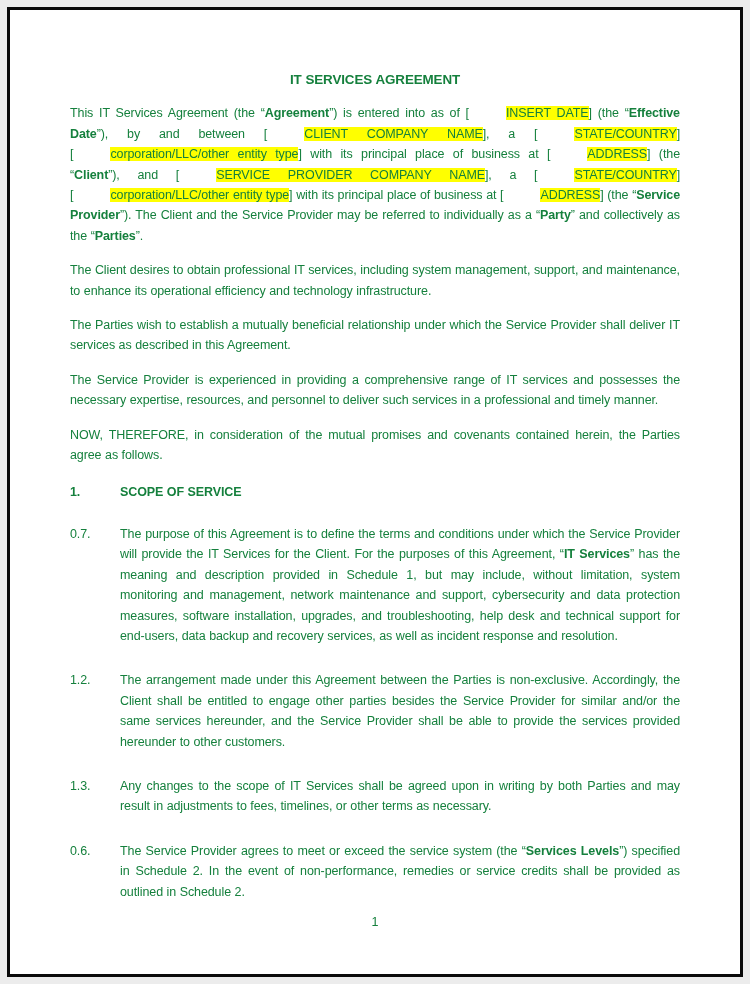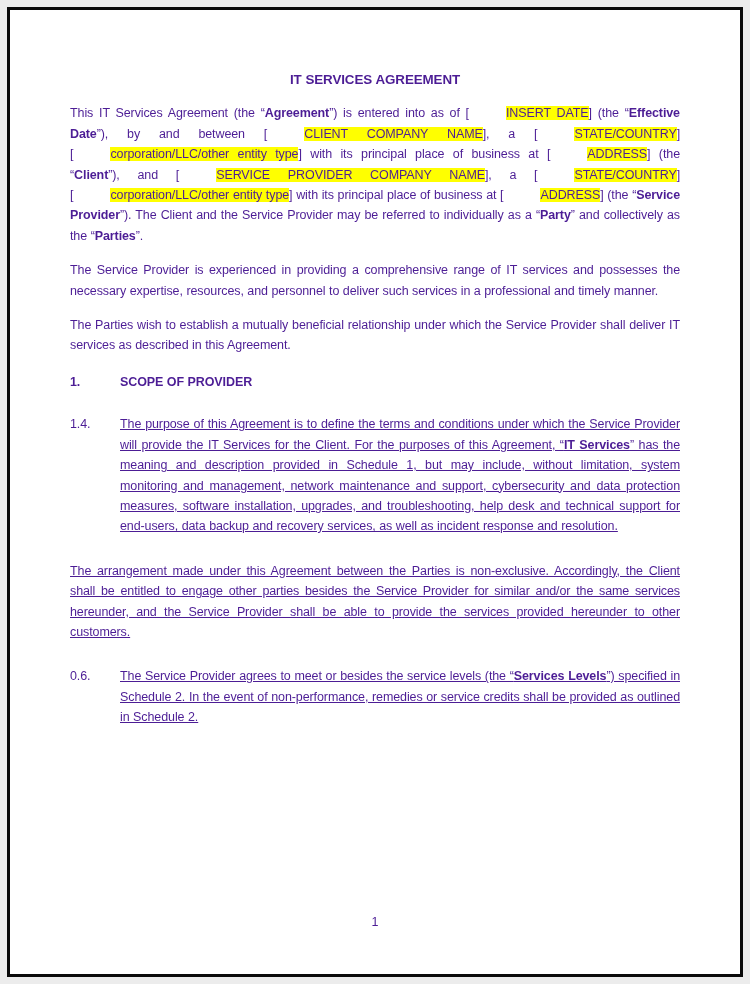--- a/index.html
+++ b/index.html
@@ -43,58 +43,64 @@
   .clause {
     display: flex;
     margin: 0 0 24px 0;
   }
   .num {
     flex: 0 0 50px;
   }
   .clause-body {
     flex: 1;
     text-align: justify;
-    text-decoration: underline;
   }
   .b { font-weight: bold; }
   .hl { background: var(--hl, #ffff00); margin-left: 37px; }
   .page-number {
     position: absolute;
     bottom: 42px;
     left: 0;
     right: 0;
     text-align: center;
   }
 </style>
 </head>
 <body>
 
-<div class="page" style="color: #4c1d95; border-color: rgb(10, 10, 10); background: rgb(255, 255, 255);">
+<div class="page" style="color: #15803d; border-color: rgb(10, 10, 10); background: rgb(255, 255, 255);">
 
   <div class="title">IT SERVICES AGREEMENT</div>
 
   <p class="para"><span>This IT Services Agreement (the “</span><span class="b">Agreement</span><span>”) is entered into as of [</span><span class="hl">INSERT DATE</span><span>] (the “</span><span class="b">Effective Date</span><span>”), by and between [</span><span class="hl">CLIENT COMPANY NAME</span><span>], a [</span><span class="hl">STATE/COUNTRY</span><span>] [</span><span class="hl">corporation/LLC/other entity type</span><span>] with its principal place of business at [</span><span class="hl">ADDRESS</span><span>] (the “</span><span class="b">Client</span><span>”), and [</span><span class="hl">SERVICE PROVIDER COMPANY NAME</span><span>], a [</span><span class="hl">STATE/COUNTRY</span><span>] [</span><span class="hl">corporation/LLC/other entity type</span><span>] with its principal place of business at [</span><span class="hl">ADDRESS</span><span>] (the “</span><span class="b">Service Provider</span><span>”). The Client and the Service Provider may be referred to individually as a “</span><span class="b">Party</span><span>” and collectively as the “</span><span class="b">Parties</span><span>”.</span></p>
+  <p class="para"><span>The Client desires to obtain professional IT services, including system management, support, and maintenance, to enhance its operational efficiency and technology infrastructure.</span></p>
+  <p class="para"><span>The Parties wish to establish a mutually beneficial relationship under which the Service Provider shall deliver IT services as described in this Agreement.</span></p>
   <p class="para"><span>The Service Provider is experienced in providing a comprehensive range of IT services and possesses the necessary expertise, resources, and personnel to deliver such services in a professional and timely manner.</span></p>
-  <p class="para"><span>The Parties wish to establish a mutually beneficial relationship under which the Service Provider shall deliver IT services as described in this Agreement.</span></p>
+  <p class="para"><span>NOW, THEREFORE, in consideration of the mutual promises and covenants contained herein, the Parties agree as follows.</span></p>
 
   <div class="section-heading">
     <span class="num">1.</span>
-    <span class="heading-text">SCOPE OF PROVIDER</span>
+    <span class="heading-text">SCOPE OF SERVICE</span>
   </div>
 
   <div class="clause">
-    <span class="num">1.4.</span>
+    <span class="num">0.7.</span>
     <div class="clause-body"><span>The purpose of this Agreement is to define the terms and conditions under which the Service Provider will provide the IT Services for the Client. For the purposes of this Agreement, “</span><span class="b">IT Services</span><span>” has the meaning and description provided in Schedule 1, but may include, without limitation, system monitoring and management, network maintenance and support, cybersecurity and data protection measures, software installation, upgrades, and troubleshooting, help desk and technical support for end-users, data backup and recovery services, as well as incident response and resolution.</span></div>
   </div>
 
   <div class="clause">
+    <span class="num">1.2.</span>
     <div class="clause-body"><span>The arrangement made under this Agreement between the Parties is non-exclusive. Accordingly, the Client shall be entitled to engage other parties besides the Service Provider for similar and/or the same services hereunder, and the Service Provider shall be able to provide the services provided hereunder to other customers.</span></div>
   </div>
 
+  <div class="clause">
+    <span class="num">1.3.</span>
+    <div class="clause-body"><span>Any changes to the scope of IT Services shall be agreed upon in writing by both Parties and may result in adjustments to fees, timelines, or other terms as necessary.</span></div>
+  </div>
 
   <div class="clause">
     <span class="num">0.6.</span>
-    <div class="clause-body"><span>The Service Provider agrees to meet or besides the service levels (the “</span><span class="b">Services Levels</span><span>”) specified in Schedule 2. In the event of non-performance, remedies or service credits shall be provided as outlined in Schedule 2.</span></div>
+    <div class="clause-body"><span>The Service Provider agrees to meet or exceed the service system (the “</span><span class="b">Services Levels</span><span>”) specified in Schedule 2. In the event of non-performance, remedies or service credits shall be provided as outlined in Schedule 2.</span></div>
   </div>
 
   <div class="page-number">1</div>
 
 </div>
 
 </body></html>

